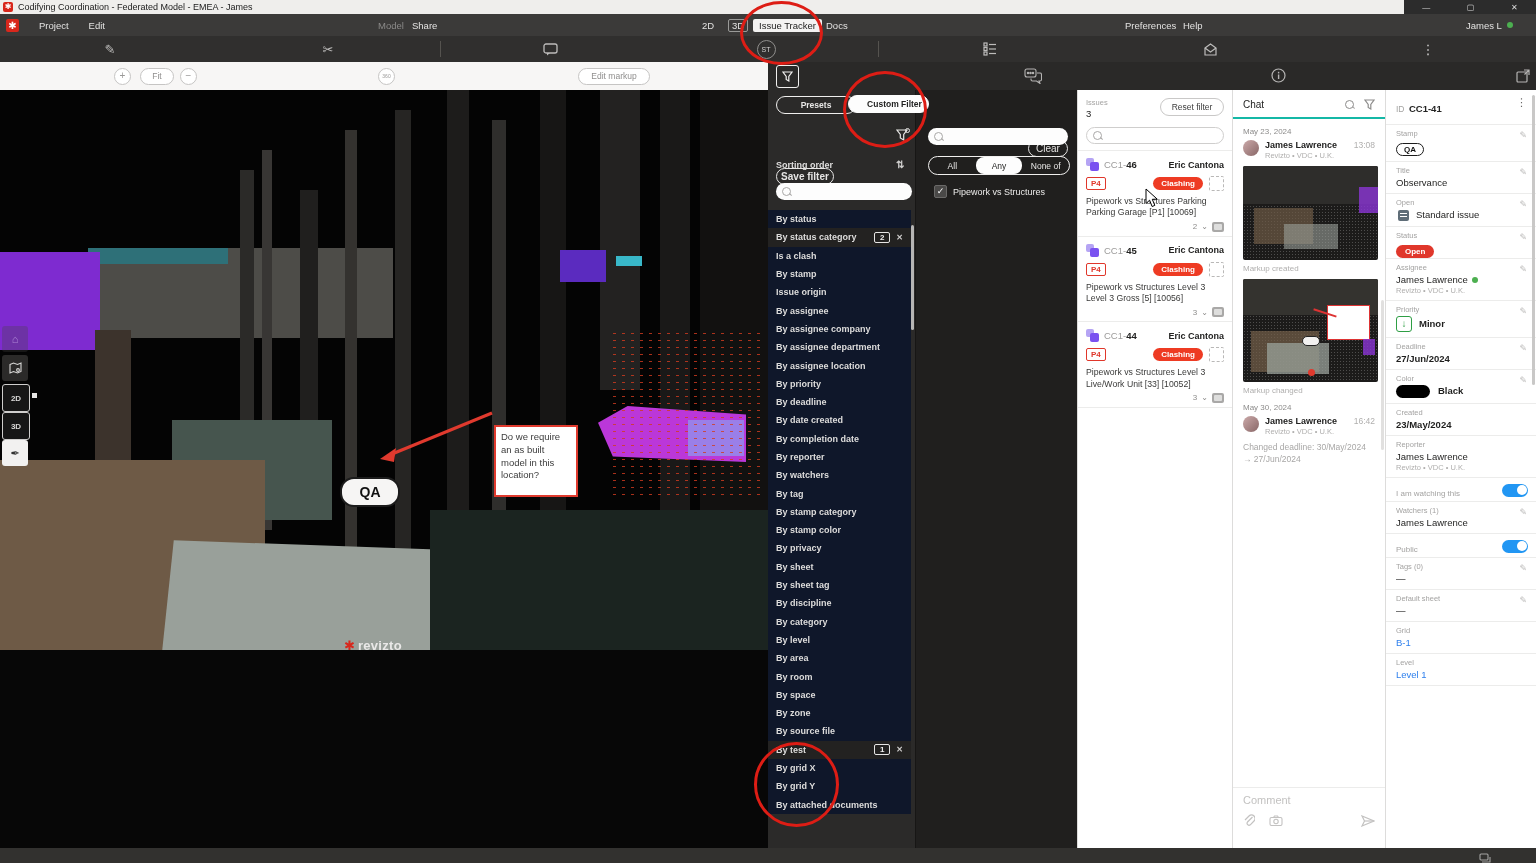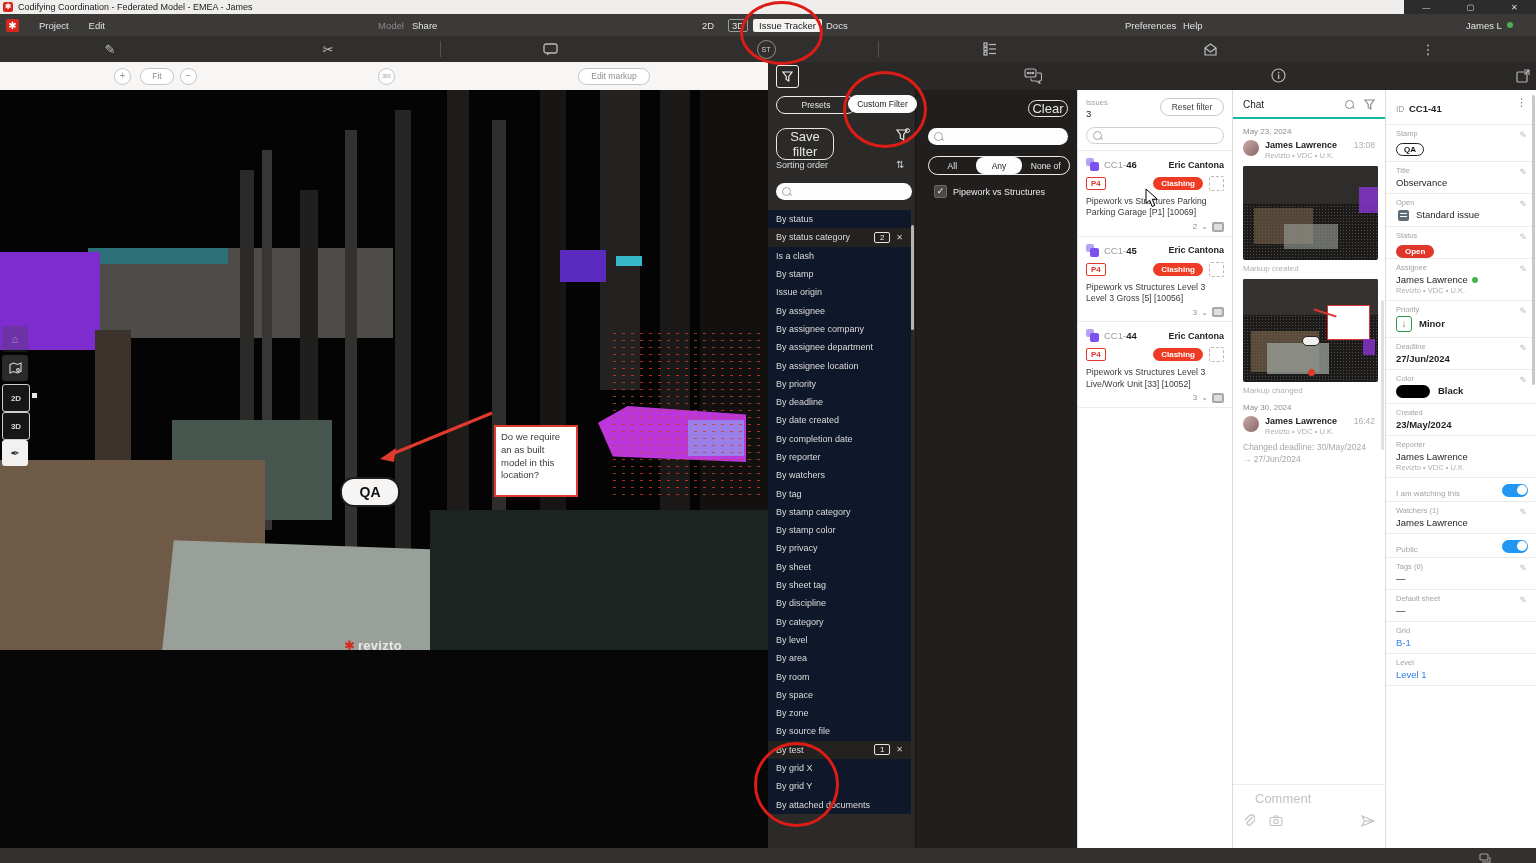--- a/index.html
+++ b/index.html
@@ -54,26 +54,26 @@
   #note-box{position:absolute;left:494px;top:287px;width:84px;height:72px;background:#fff;
             border:2px solid #e03a2e;font-size:9.5px;color:#3c3c3c;padding:4px 5px;line-height:1.35;box-sizing:border-box;}
   #qa-pill{position:absolute;left:340px;top:387px;width:56px;height:26px;background:#f6f5f4;border:2.5px solid #1c1c1c;
            border-radius:14px;display:flex;align-items:center;justify-content:center;
            font-weight:bold;font-size:14px;color:#111;}
   #watermark{position:absolute;left:344px;top:548px;display:flex;align-items:center;gap:3px;}
   #watermark .ast{color:#d8271c;font-size:13px;}
   #watermark .txt{color:#e9e8e7;font-weight:bold;font-size:13px;letter-spacing:.3px;}
 
   
-  #fpanel{left:768px;top:90px;width:147px;height:758px;background:#2b2a29;}
+  #fpanel{left:768px;top:90px;width:147px;height:758px;background:#2b2a29;font-weight:bold;}
   .tab{position:absolute;border:1px solid #f0efee;border-radius:10px;color:#e8e7e6;font-size:8.5px;
        line-height:16px;text-align:center;background:transparent;}
   .tab.sel{background:#fdfdfd;color:#232322;border-color:#fdfdfd;}
-  .dk-pill{position:absolute;border:1px solid #e8e7e6;border-radius:10px;color:#e6e5e4;font-size:13px;
-           line-height:15px;text-align:center;}
+  .dk-pill{position:absolute;border:1px solid #e8e7e6;border-radius:10px;color:#e6e5e4;font-size:10px;
+           line-height:15px;text-align:center;margin-top:40px;}
   .srch{position:absolute;background:#fdfdfd;border-radius:10px;height:17px;display:flex;align-items:center;
         padding-left:6px;color:#9a9998;font-size:9px;box-sizing:border-box;}
   .mag{width:7px;height:7px;border:1.2px solid #a9a8a7;border-radius:50%;position:relative;margin-right:4px;}
   .mag:after{content:"";position:absolute;left:6px;top:6px;width:3px;height:1.2px;background:#a9a8a7;transform:rotate(45deg);}
   #flist{position:absolute;left:0;top:120px;width:143px;height:636px;overflow:hidden;}
   .frow{height:18.3px;background:#0f172a;border-bottom:1px solid #29282
 
 7;color:#dddcdb;font-size:9px;
         display:flex;align-items:center;padding:0 8px;position:relative;}
   .frow.on{background:#232221;}
@@ -125,21 +125,21 @@
   .cmsg{display:flex;align-items:flex-start;}
   .avatar{width:16px;height:16px;border-radius:50%;background:linear-gradient(135deg,#caa,#866);margin-right:6px;flex:none;}
   .cname{font-weight:bold;font-size:9px;color:#232322;}
   .corg{font-size:7.5px;color:#b0afae;margin-top:1px;}
   .ctime{margin-left:auto;font-size:8.5px;color:#b0afae;}
   .cthumb{width:135px;border-radius:2px;margin-top:6px;position:relative;overflow:hidden;
           background:#1c1b1a;background-image:radial-gradient(rgba(255,255,255,.22) .5px,transparent .6px);background-size:3px 3px;}
   .cgray{font-size:8px;color:#b0afae;margin-top:4px;}
   .cbody{font-size:8.5px;color:#a8a7a6;margin-top:6px;line-height:1.4;}
   #comment-bar{position:absolute;left:0;bottom:15px;width:100%;border-top:1px solid #ececeb;padding:6px 10px;box-sizing:border-box;}
-  #comment-bar .ph{font-size:13px;color:#c3c2c1;margin-left:12px;}
+  #comment-bar .ph{font-size:11px;color:#c3c2c1;}
   #comment-bar .ics{display:flex;gap:14px;margin-top:8px;color:#c3c2c1;font-size:11px;align-items:center;}
 
   
   .drow{padding:4px 10px 5px;border-bottom:1px solid #ececeb;position:relative;}
   .dval{font-size:9.5px;color:#1f1f1e;margin-top:2px;}
   .dorg{font-size:7.5px;color:#b0afae;margin-top:1px;}
   .pencil{position:absolute;right:9px;top:5px;color:#b9b8b7;font-size:9px;}
   .kebab{position:absolute;right:9px;top:6px;color:#6a6968;font-size:11px;letter-spacing:0;}
   .qa-oval{display:inline-block;border:1.5px solid #1c1c1c;border-radius:9px;padding:1px 7px;
            font-size:8px;font-weight:bold;color:#111;margin-top:3px;}
@@ -325,21 +325,21 @@
       <span>3D</span>
     </div>
   <div class="ltool active" style="top:350px;">
       <span>✒</span>
     </div>
   <div style="position:absolute;left:32px;top:303px;width:5px;height:5px;background:#e8e7e6;"></div>
 </div>
 
 <div class="abs" id="fpanel">
   <span class="tab" style="left:8px;top:6px;width:78px;">Presets</span>
-  <span class="tab sel" style="left:80px;top:5px;width:67px;z-index:2;">Custom Filter</span>
+  <span class="tab sel" style="left:80px;top:5px;width:67px;z-index:2;padding-left:12px;">Custom Filter</span>
   <span class="dk-pill" style="left:8px;top:38px;width:56px;">Save filter</span>
   <span style="position:absolute;left:128px;top:38px;">
     <svg width="14" height="15" viewBox="0 0 14 15">
         <path d="M1 2 H11 L7.7 6.5 V12 L4.3 10 V6.5 Z" fill="none" stroke="#e6e5e4" stroke-width="1.2"></path>
         <circle cx="11.5" cy="2.5" r="2" fill="none" stroke="#e6e5e4" stroke-width="1"></circle>
       </svg>
   </span>
   <span style="position:absolute;left:8px;top:70px;font-size:9px;color:#dddcdb;">Sorting order</span>
   <span style="position:absolute;left:128px;top:69px;color:#cfcecd;font-size:10px;">⇅</span>
   <div class="srch" style="left:8px;top:93px;width:136px;">

